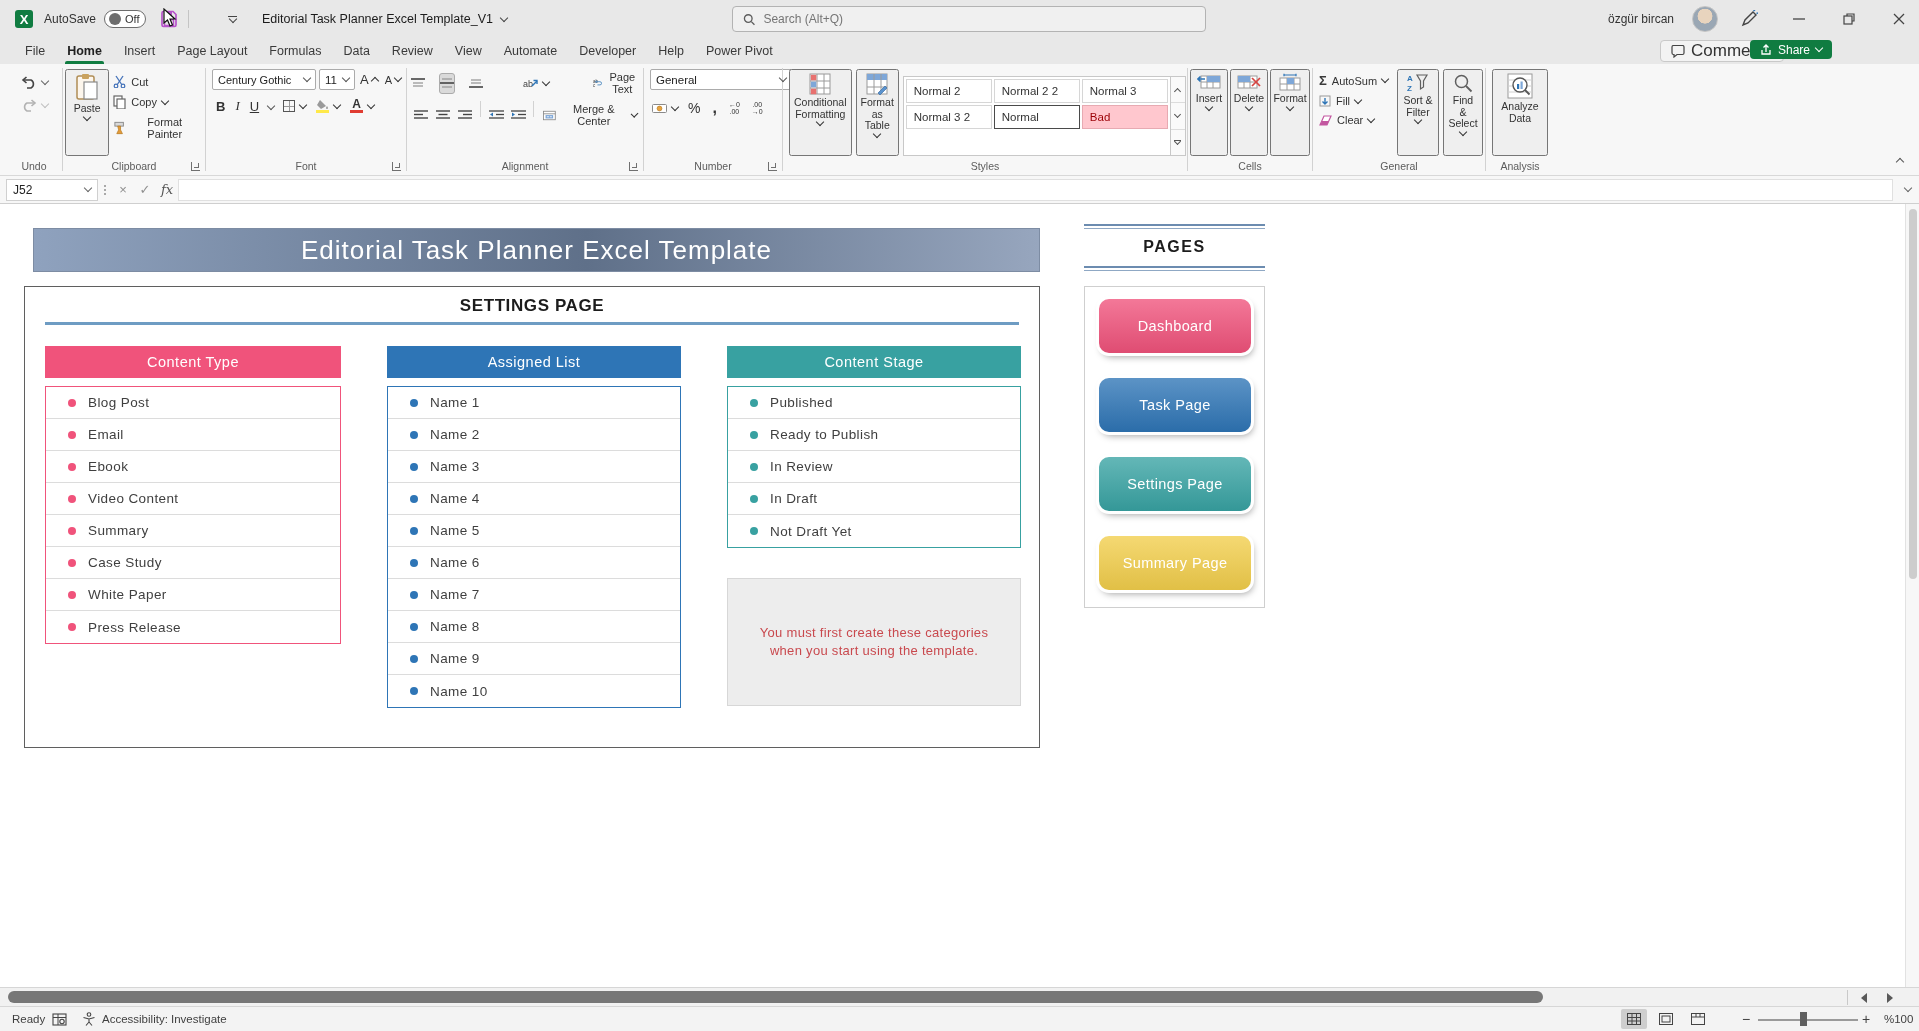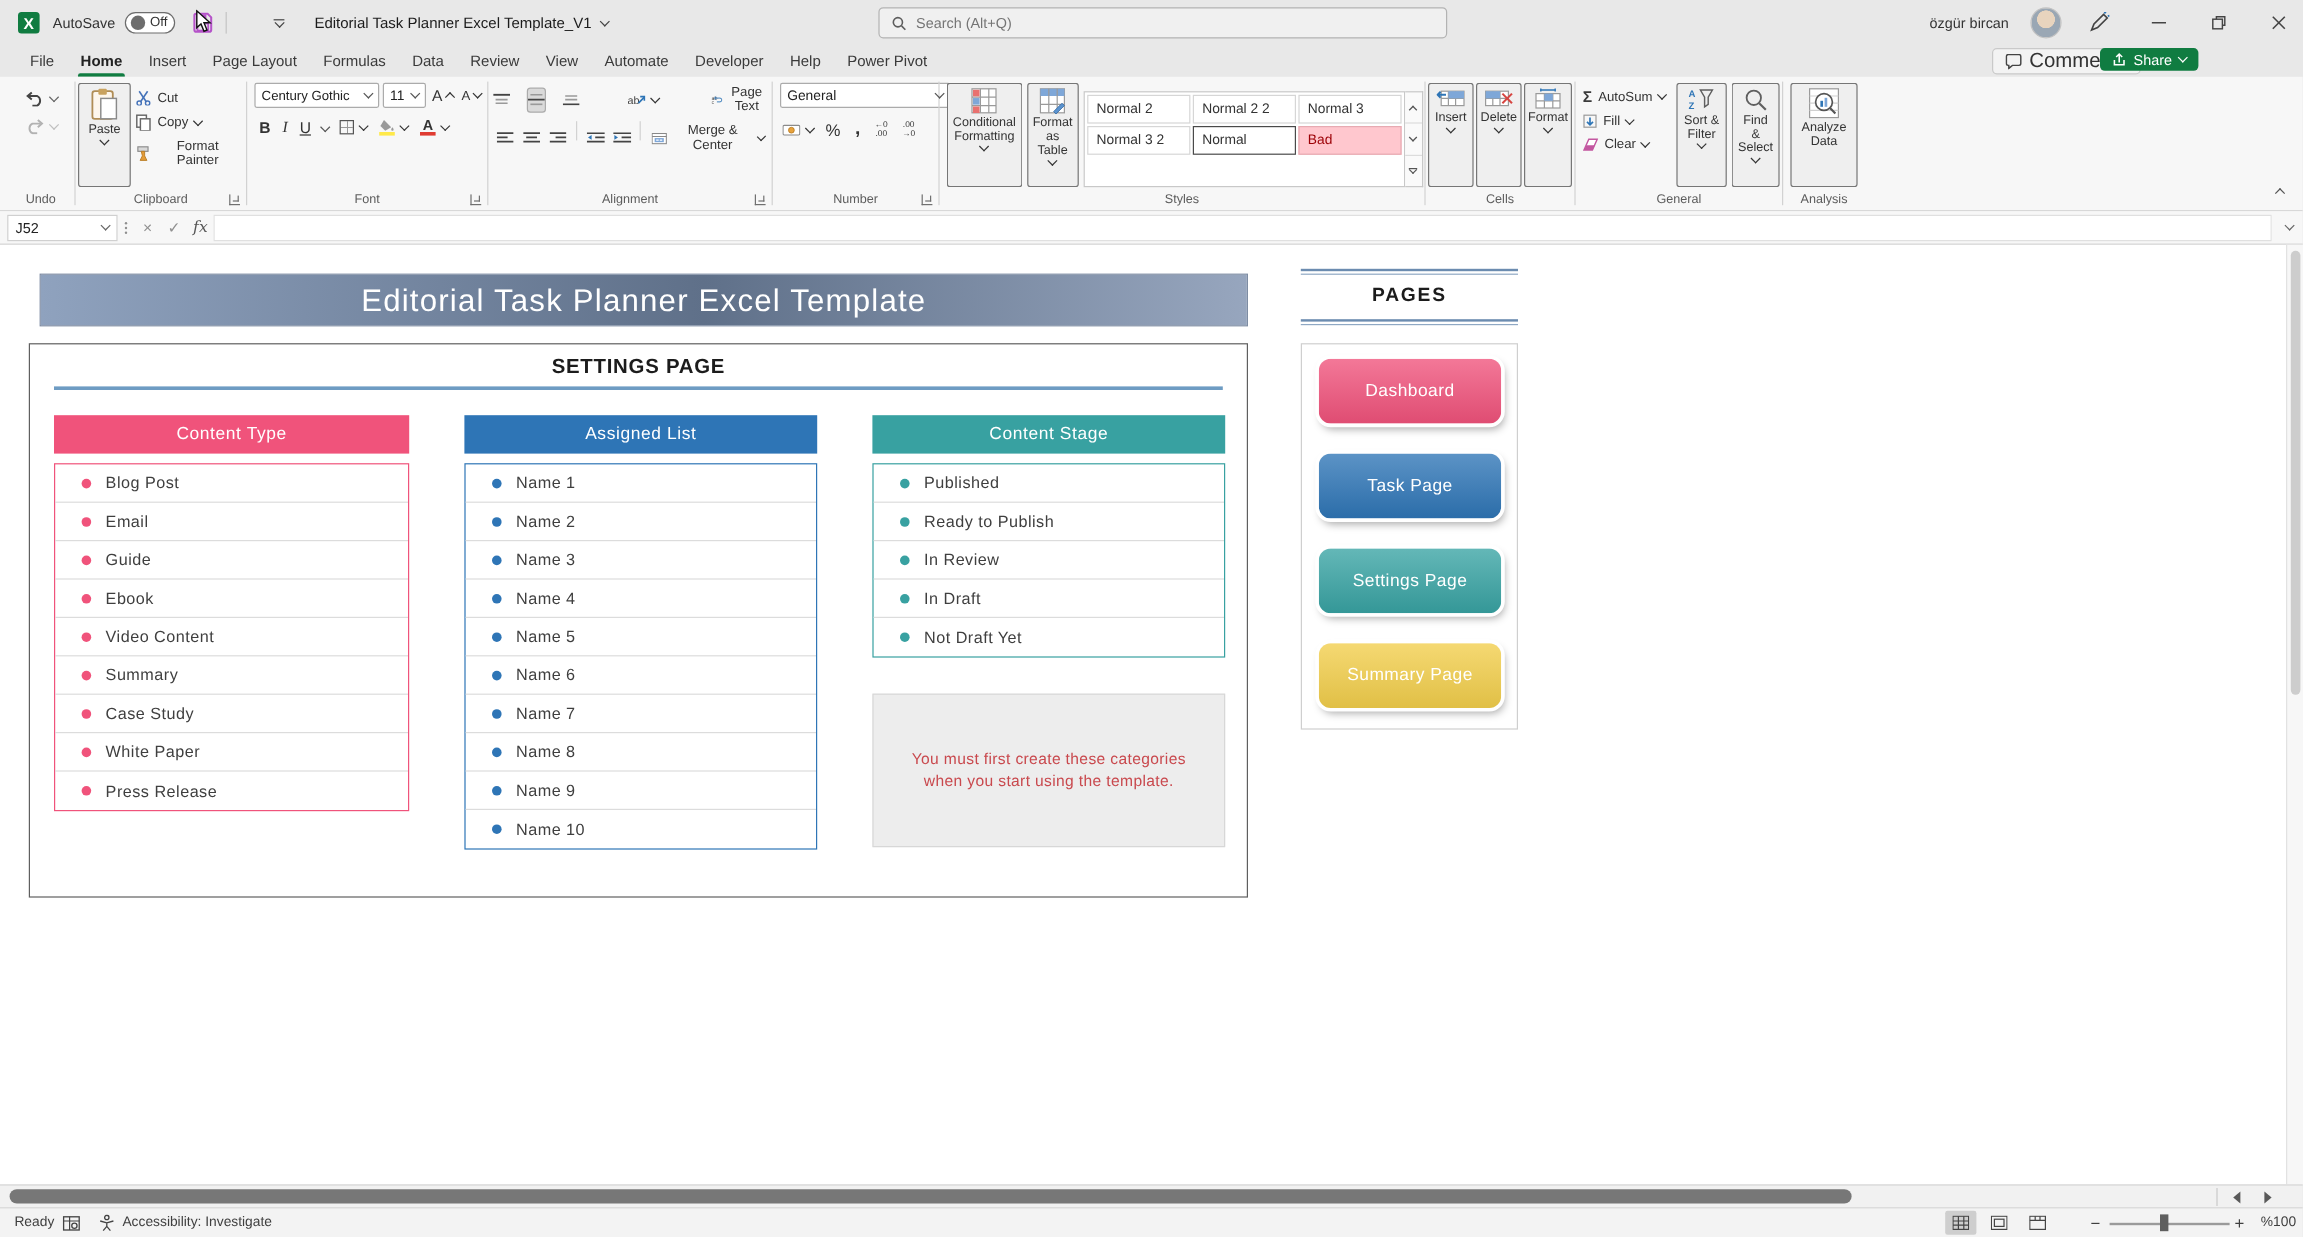--- a/index.html
+++ b/index.html
@@ -681,24 +681,20 @@
         </div>
 
       <div class="lcol-b" style="left: 20px; width: 296px; border-color: rgb(240, 83, 123);">
           <div class="lrow">
             <span class="bullet" style="background: rgb(240, 83, 123);"></span>
             <span class="ltext">Blog Post</span>
           </div>
           <div class="lrow">
             <span class="bullet" style="background: rgb(240, 83, 123);"></span>
             <span class="ltext">Email</span>
-          </div>
-          <div class="lrow">
-            <span class="bullet" style="background: rgb(240, 83, 123);"></span>
-            <span class="ltext">Guide</span>
           </div>
           <div class="lrow">
             <span class="bullet" style="background: rgb(240, 83, 123);"></span>
             <span class="ltext">Ebook</span>
           </div>
           <div class="lrow">
             <span class="bullet" style="background: rgb(240, 83, 123);"></span>
             <span class="ltext">Video Content</span>
           </div>
           <div class="lrow">

